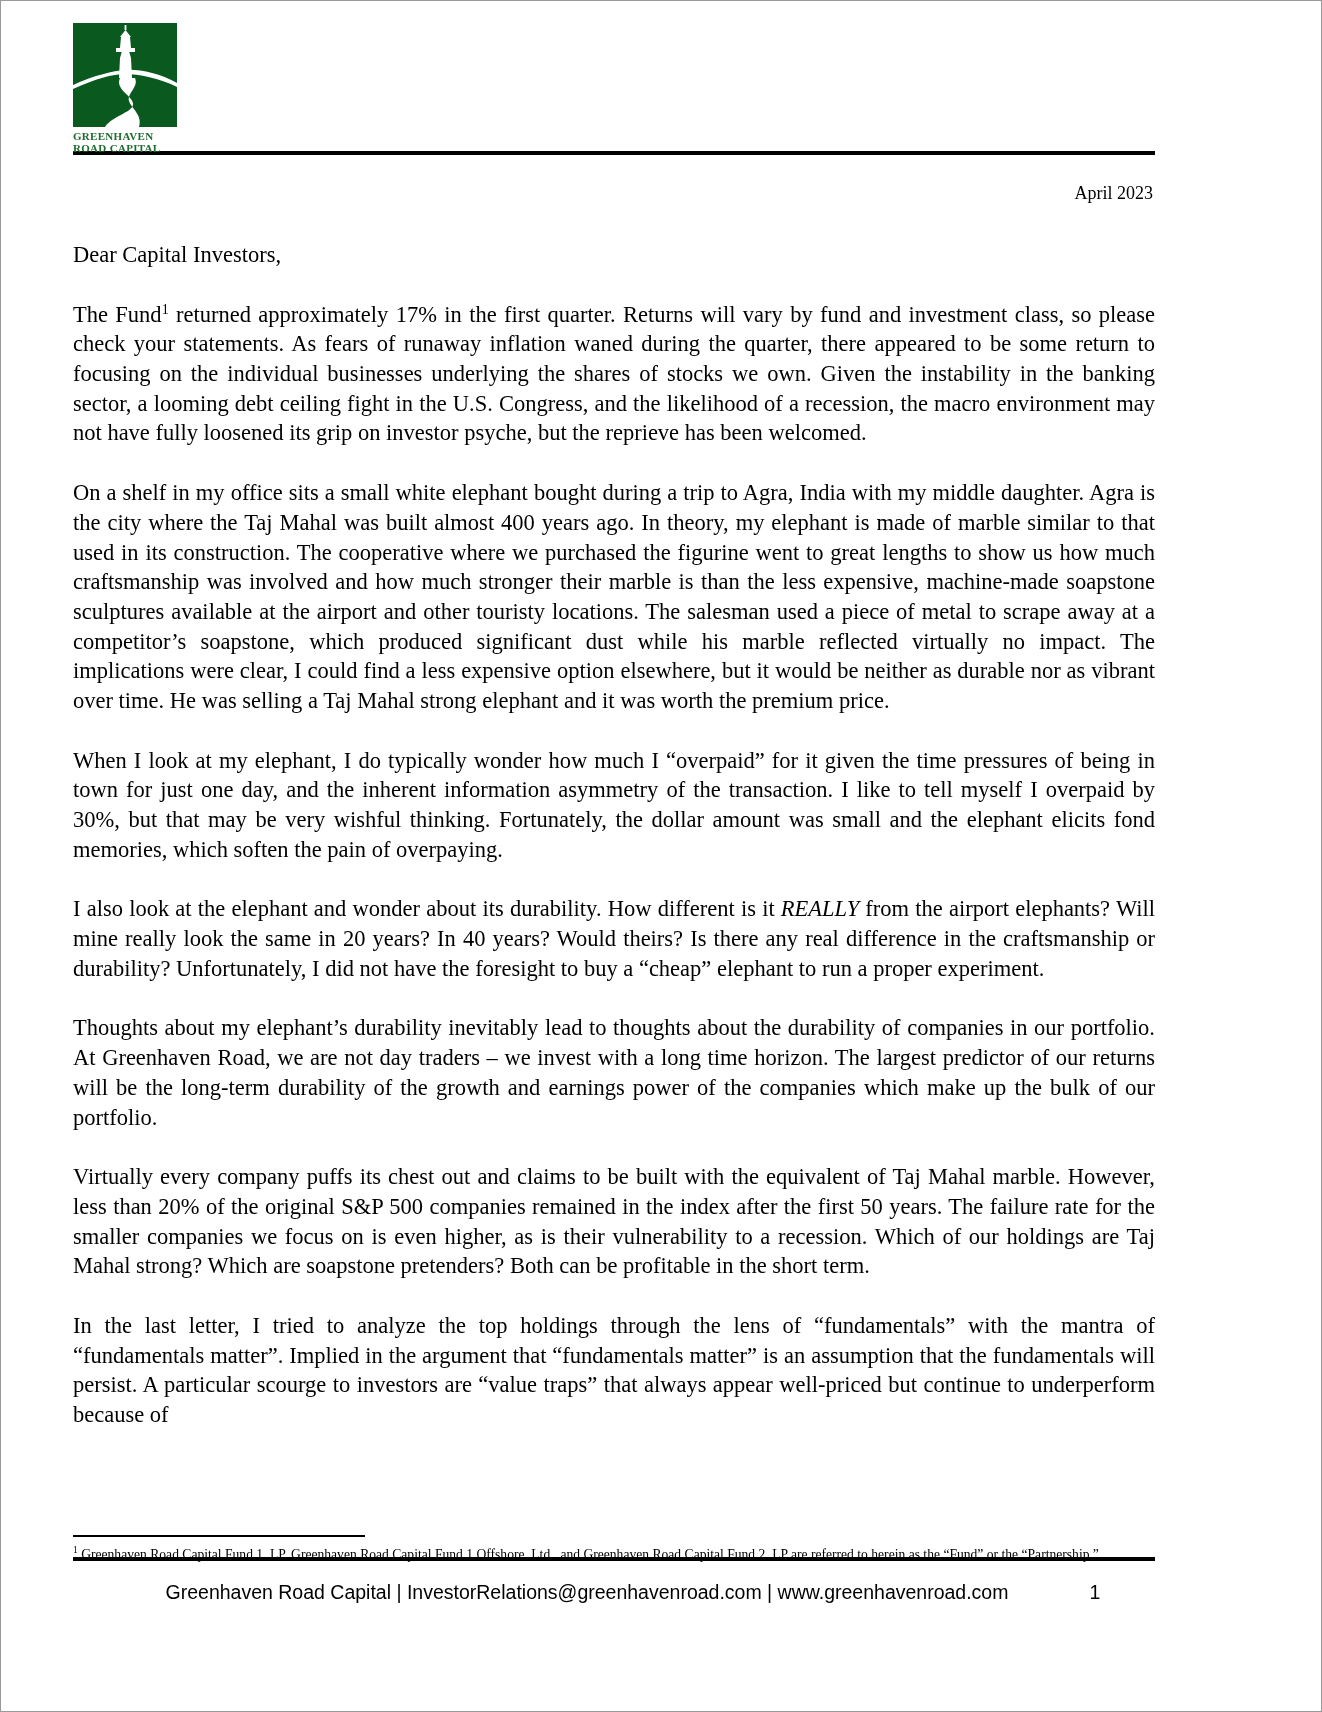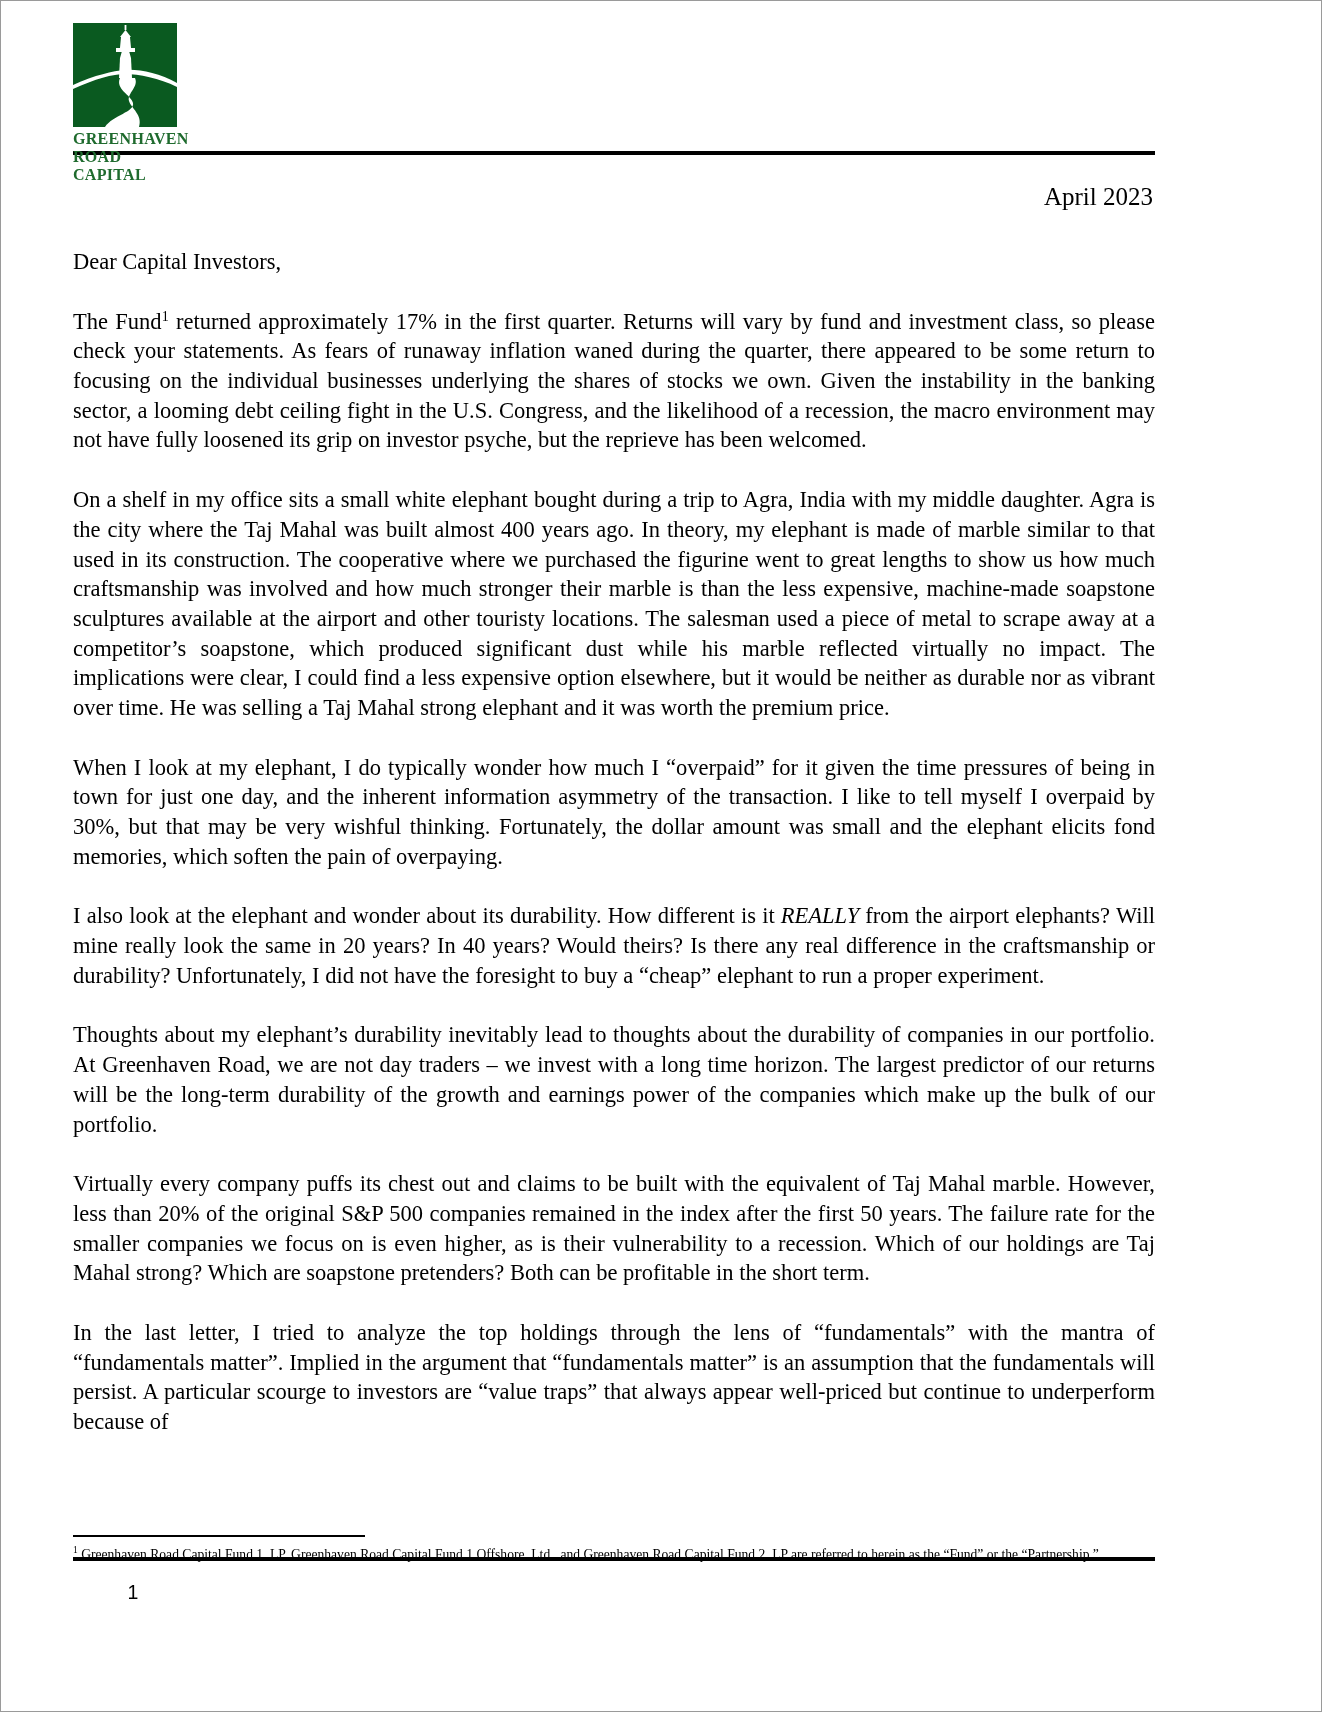--- a/index.html
+++ b/index.html
@@ -39,34 +39,34 @@
   .logo-mark {
     width: 104px;
     height: 104px;
     display: block;
   }
   .logo-wordmark {
     margin-top: 3px;
     color: #1f6b2e;
     font-family: "Liberation Serif", serif;
     font-weight: bold;
-    font-size: 16px;
+    font-size: 11px;
     line-height: 1.12;
     letter-spacing: 0.3px;
     white-space: pre-line;
   }
 
   .rule-top {
     border-top: 4px solid #000000;
     margin-top: 8px;
   }
 
   .date-line {
     text-align: right;
-    font-size: 25px;
+    font-size: 18px;
     margin-top: 28px;
     padding-right: 2px;
   }
 
   
   .body-wrap {
     margin-top: 36px;
     font-size: 22.5px;
     line-height: 1.32;
     color: #000;
@@ -208,17 +208,18 @@
   </div>
 
   <div class="footnote-zone">
     <div class="footnote-rule"></div>
     <div class="footnote-text"><sup>1</sup><span> Greenhaven Road Capital Fund 1, LP, Greenhaven Road Capital Fund 1 Offshore, Ltd., and Greenhaven Road Capital Fund 2, LP are referred to herein as the “Fund” or the “Partnership.”</span></div>
   </div>
 
   <div class="footer-zone">
     <div class="rule-bottom"></div>
     <div class="footer-row">
+      <div class="footer-contact">Greenhaven Road Capital | InvestorRelations@greenhavenroad.com | www.greenhavenroad.com</div>
       <div class="footer-page">1</div>
     </div>
   </div>
 
 </div>
 
 </body></html>

